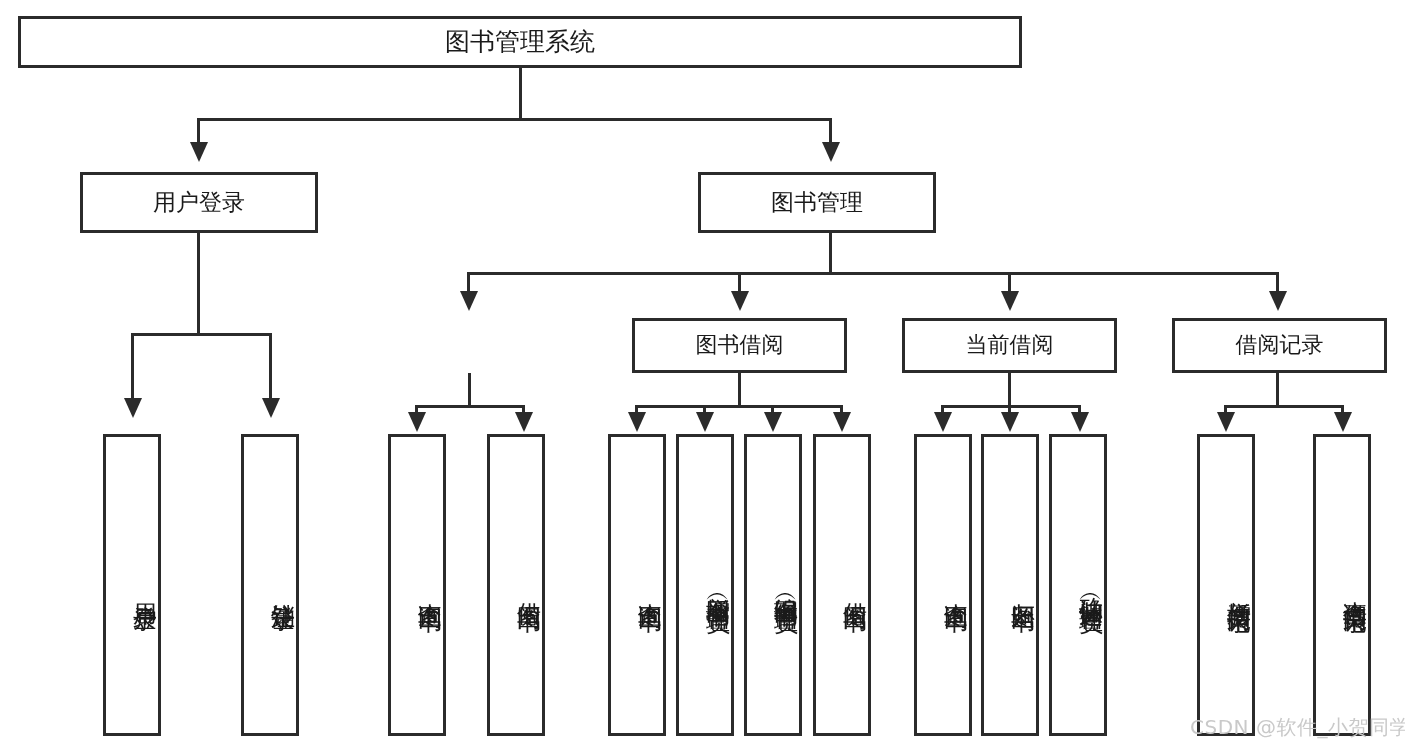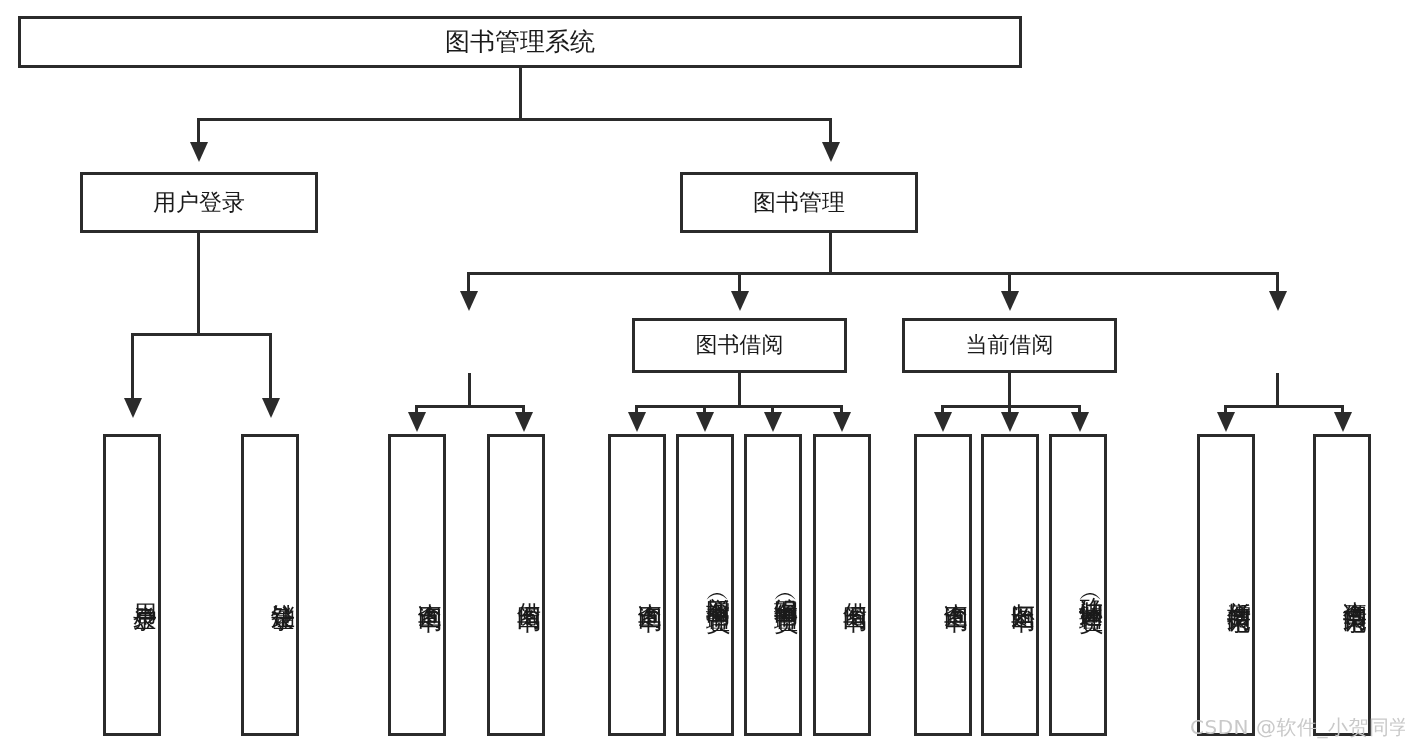--- a/index.html
+++ b/index.html
@@ -87,21 +87,21 @@
   <div class="conn hline" style="left:197px; top:118px; width:635px; height:3px;"></div>
 
   <div class="conn vline" style="left:197px; top:118px; width:3px; height:28px;"></div>
   <div class="arrow" style="left:190px; top:142px;"></div>
   <div class="conn vline" style="left:829px; top:118px; width:3px; height:28px;"></div>
   <div class="arrow" style="left:822px; top:142px;"></div>
 
   <div class="node level2" style="left:80px; top:172px; width:238px; height:61px;">
     <span>用户登录</span>
   </div>
-  <div class="node level2" style="left:680px; top:172px; width:238px; height:61px;">
+  <div class="node level2" style="left:698px; top:172px; width:238px; height:61px;">
     <span>图书管理</span>
   </div>
 
   <div class="conn vline" style="left:197px; top:233px; width:3px; height:102px;"></div>
   <div class="conn hline" style="left:131px; top:333px; width:140px; height:3px;"></div>
   <div class="conn vline" style="left:131px; top:333px; width:3px; height:68px;"></div>
   <div class="arrow" style="left:124px; top:398px;"></div>
   <div class="conn vline" style="left:269px; top:333px; width:3px; height:68px;"></div>
   <div class="arrow" style="left:262px; top:398px;"></div>
 
@@ -122,20 +122,23 @@
   <div class="conn vline" style="left:1008px; top:272px; width:3px; height:22px;"></div>
   <div class="arrow" style="left:1001px; top:291px;"></div>
   <div class="conn vline" style="left:1276px; top:272px; width:3px; height:22px;"></div>
   <div class="arrow" style="left:1269px; top:291px;"></div>
 
   <div class="node level3" style="left:902px; top:318px; width:215px; height:55px;">
     <span>当前借阅</span>
   </div>
   <div class="node level3" style="left:632px; top:318px; width:215px; height:55px;">
     <span>图书借阅</span>
+  </div>
+  <div class="node level3" style="left:1172px; top:318px; width:215px; height:55px;">
+    <span>借阅记录</span>
   </div>
 
   <div class="conn vline" style="left:468px; top:373px; width:3px; height:34px;"></div>
   <div class="conn hline" style="left:415px; top:405px; width:110px; height:3px;"></div>
   <div class="conn vline" style="left:415px; top:405px; width:3px; height:12px;"></div>
   <div class="arrow" style="left:408px; top:412px;"></div>
   <div class="conn vline" style="left:522px; top:405px; width:3px; height:12px;"></div>
   <div class="arrow" style="left:515px; top:412px;"></div>
 
   <div class="node leaf" style="left:388px; top:434px; width:58px; height:302px;">

